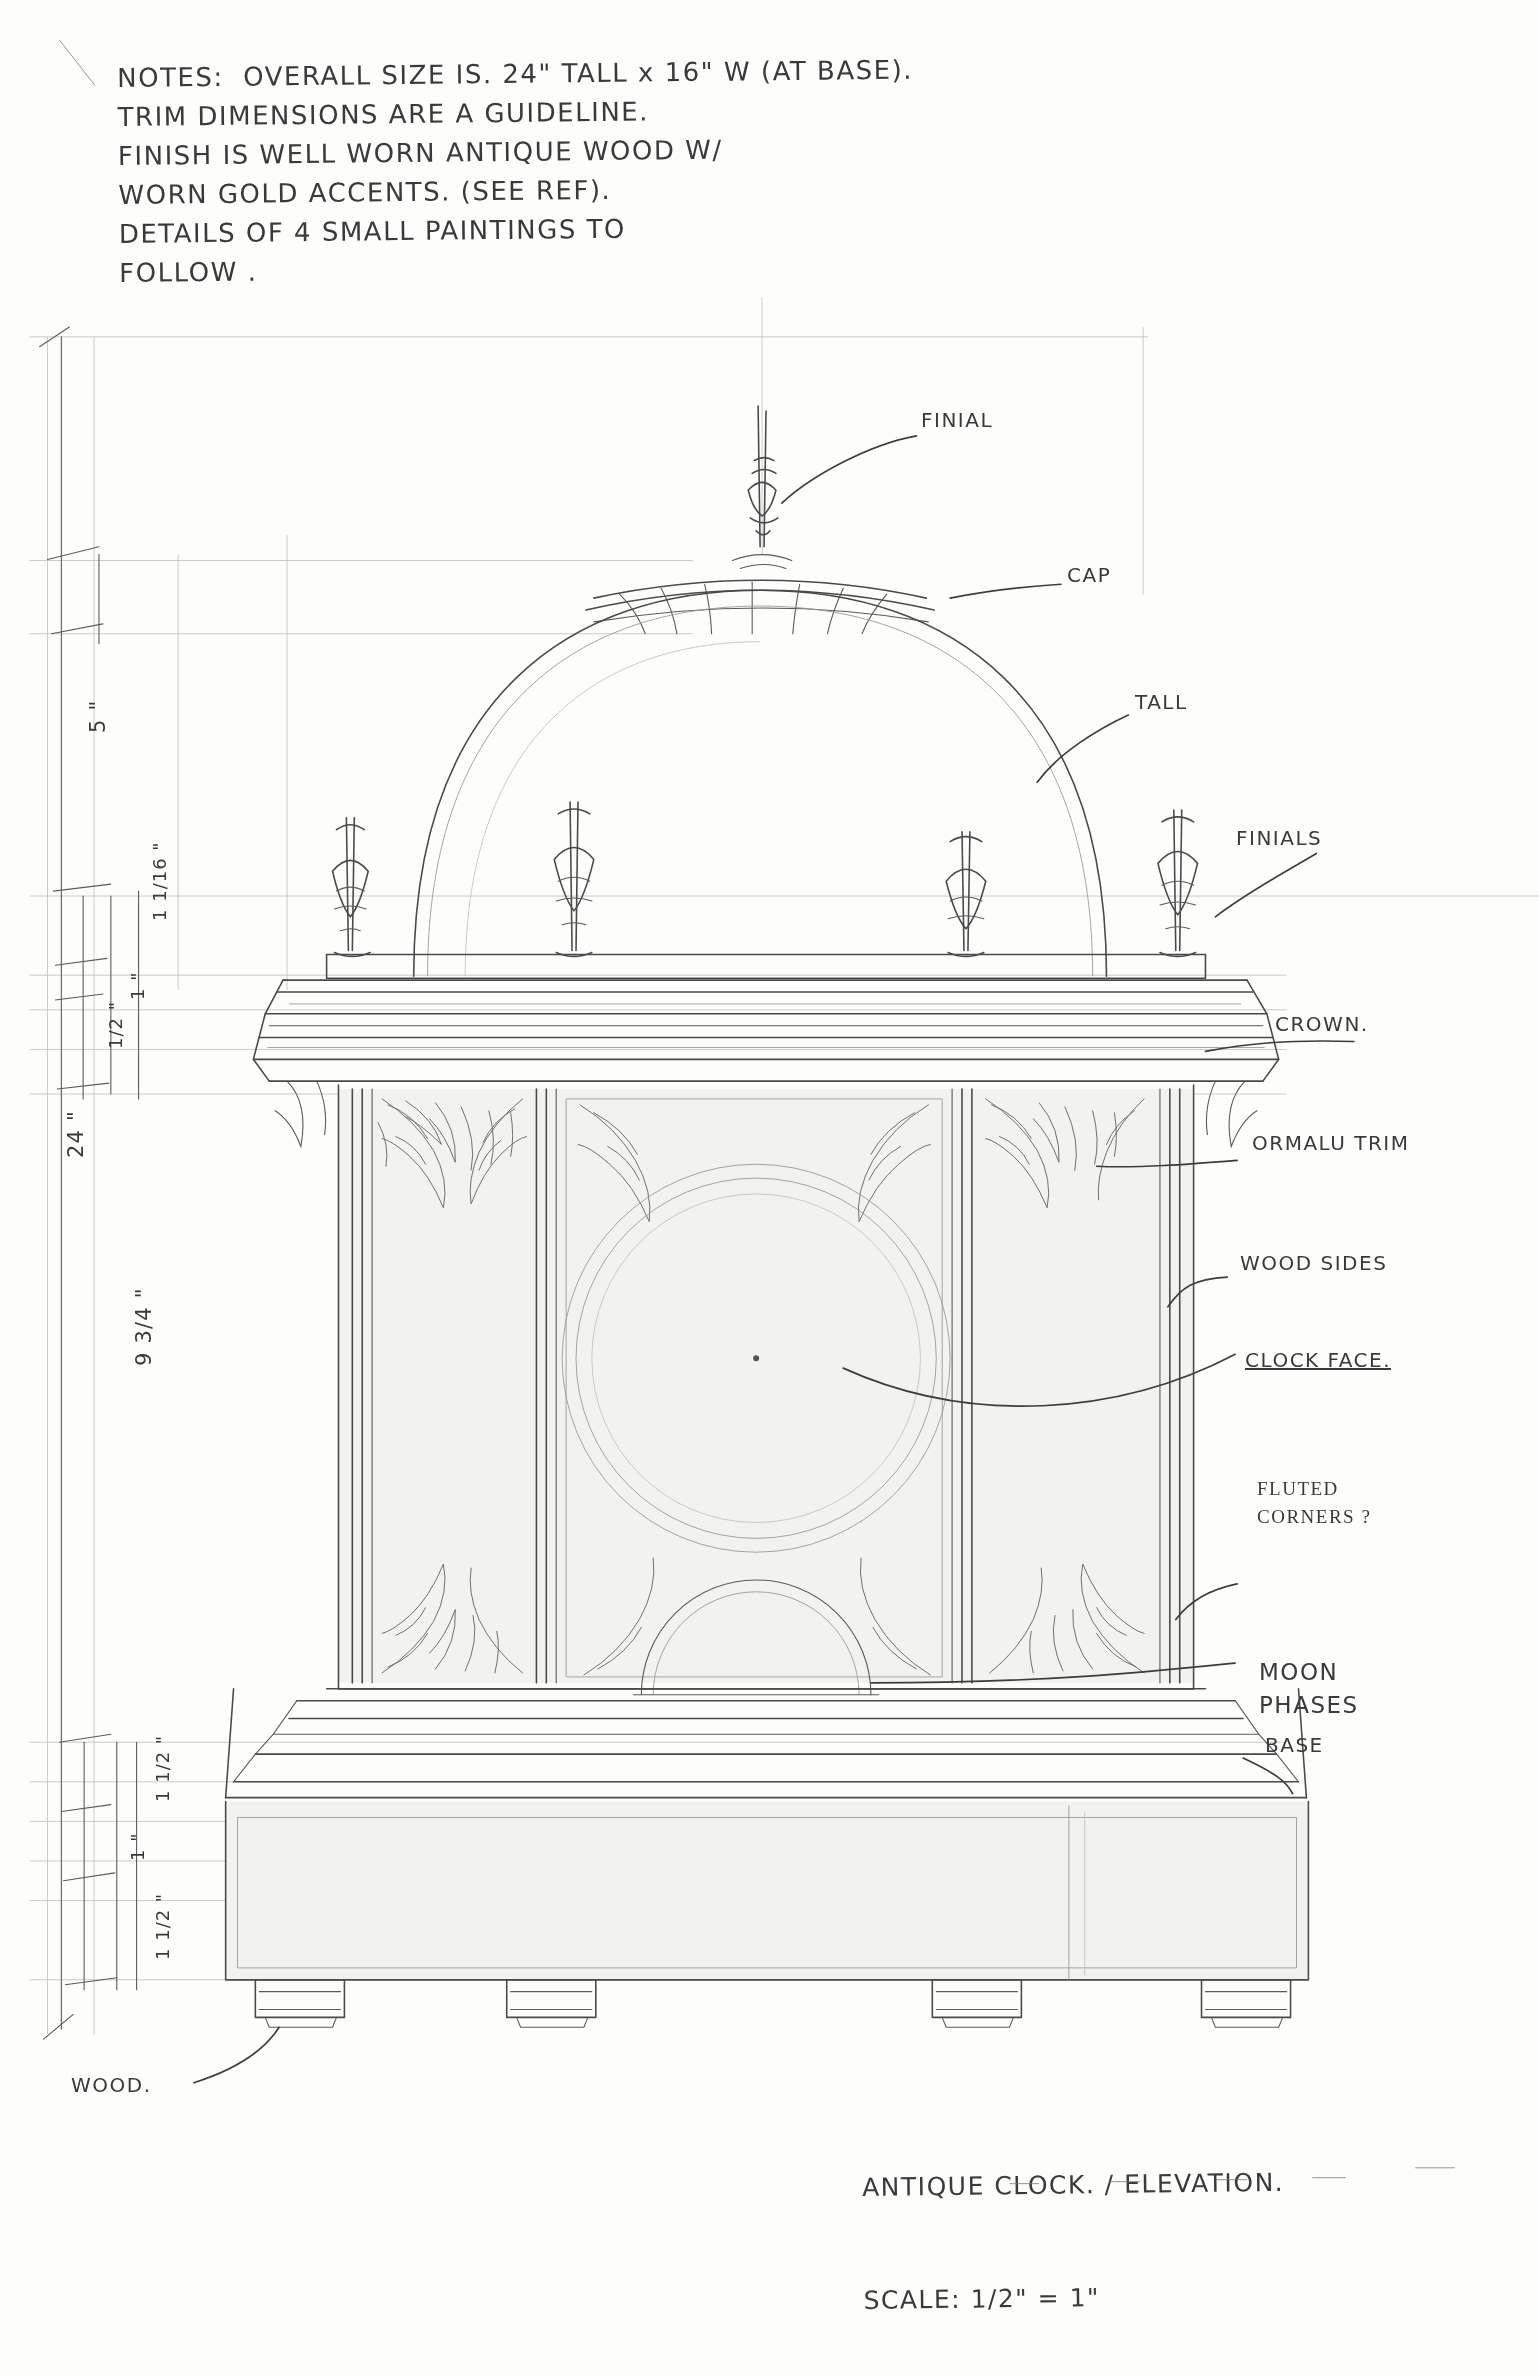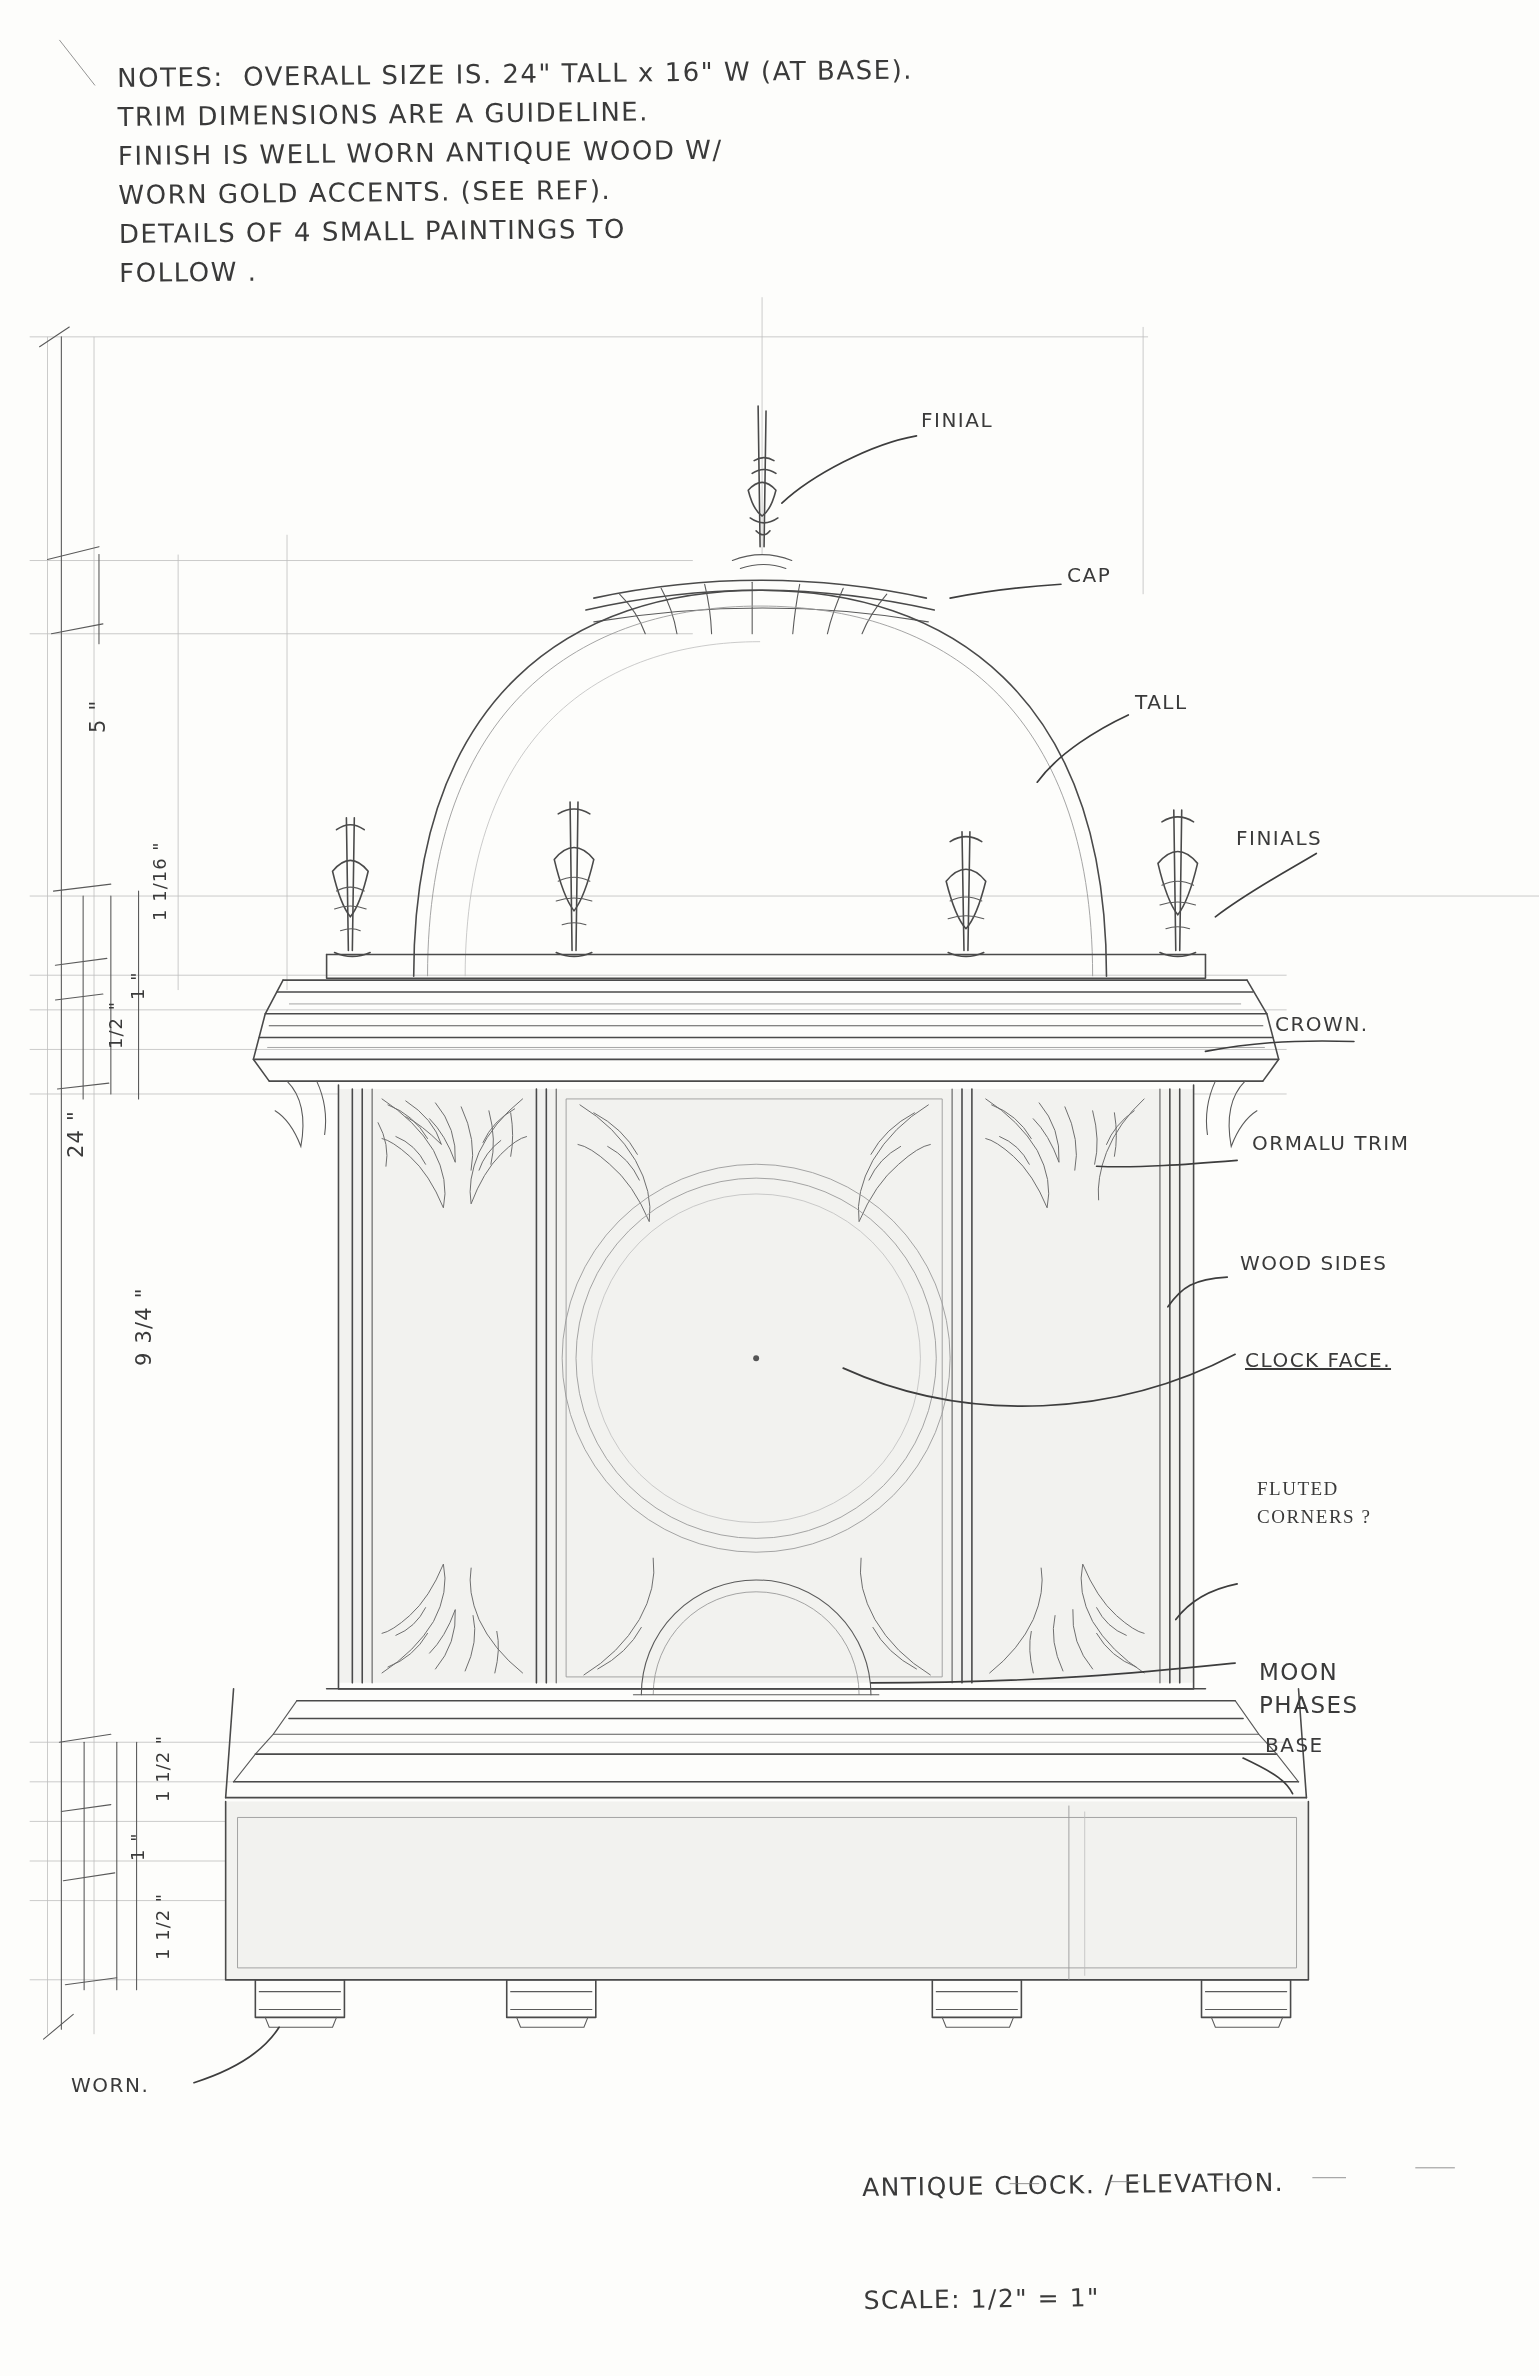--- a/index.html
+++ b/index.html
@@ -385,21 +385,21 @@
   <div class="hand sm" style="left:83px; top:733px;  transform:rotate(-90deg);">5 "</div>
   <div class="hand xs" style="left:147px; top:921px; transform:rotate(-90deg);">1 1/16 "</div>
   <div class="hand xs" style="left:125px; top:1000px; transform:rotate(-90deg);">1 "</div>
   <div class="hand xs" style="left:103px; top:1049px; transform:rotate(-90deg);">1/2 "</div>
   <div class="hand sm" style="left:61px;  top:1158px; transform:rotate(-90deg);">24 "</div>
   <div class="hand sm" style="left:129px; top:1366px; transform:rotate(-90deg);">9 3/4 "</div>
   <div class="hand xs" style="left:150px; top:1802px; transform:rotate(-90deg);">1 1/2 "</div>
   <div class="hand xs" style="left:125px; top:1861px; transform:rotate(-90deg);">1 "</div>
   <div class="hand xs" style="left:150px; top:1960px; transform:rotate(-90deg);">1 1/2 "</div>
 
-  <div class="hand" style="left:71px; top:2071px;">WORN.</div>
+  <div class="hand" style="left:71px; top:2071px;">WOOD.</div>
 
   <div id="titleblock" class="hand">
     <div>ANTIQUE CLOCK. / ELEVATION.</div>
     <div>SCALE: 1/2" = 1"</div>
     
   </div>
 
   <svg class="layer" viewBox="0 0 1555 2400">
     <path class="thin" d="M60 40 L 96 86"></path>
     <path class="thin" d="M1430 2190 H 1470"></path>

